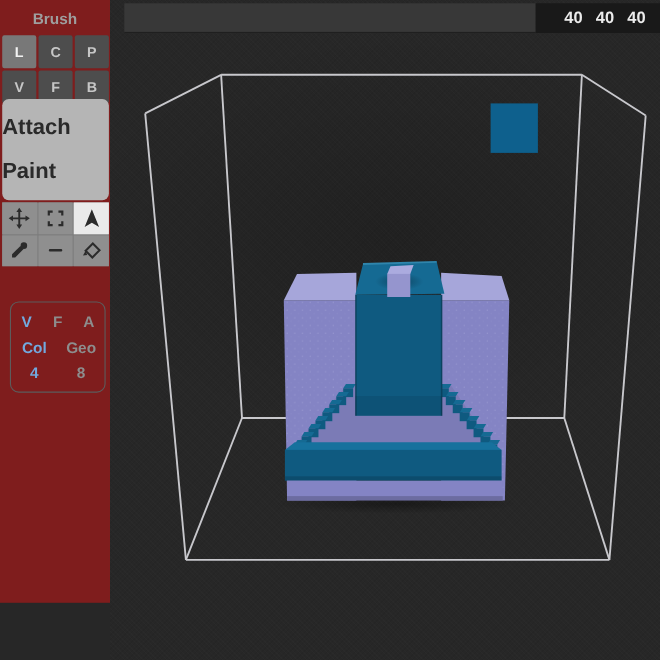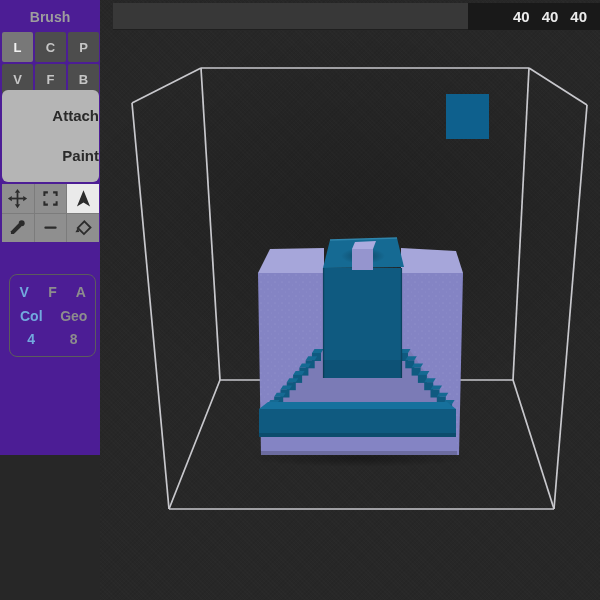--- a/index.html
+++ b/index.html
@@ -11,39 +11,39 @@
   .viewport-bg { position:absolute; left:100px; top:0; width:500px; height:600px;
     background:
       radial-gradient(ellipse 430px 270px at 260px 215px, rgba(0,0,0,0.16), transparent 70%),
       repeating-linear-gradient(45deg, rgba(255,255,255,0.013) 0 1px, transparent 1px 3px),
       repeating-linear-gradient(135deg, rgba(0,0,0,0.05) 0 1px, transparent 1px 3px),
       #272727; }
 
   
   .topbar { position:absolute; left:113px; top:3px; width:487px; height:27px; display:flex; }
   .topbar-tools { flex:1; background:#383838; border-bottom:1px solid #1f1f1f; }
-  .topbar-dims { width:132px; background:#191919; display:flex; align-items:center;
+  .topbar-dims { width:113px; background:#191919; display:flex; align-items:center;
     justify-content:flex-end; padding-right:13px; gap:12px; }
   .dim { color:#ECECEC; font-size:15px; font-weight:bold; }
 
   
-  .sidebar { position:absolute; left:0; top:0; width:100px; height:455px; background:#4c1d95; }
+  .sidebar { position:absolute; left:0; top:0; width:100px; height:548px; background:#7f1d1d; }
   .panel-title { position:absolute; left:0; width:100px; text-align:center;
     color:#9E9E9E; font-size:14px; font-weight:600; }
   .brush-title { top:9px; }
   .brush-grid { position:absolute; left:2px; top:32px; width:97px;
     display:grid; grid-template-columns:repeat(3,1fr); grid-auto-rows:30px; gap:2px; }
   .bbtn { background:#4D4D4D; color:#C6C6C6; font-size:13px; font-weight:600;
     display:flex; align-items:center; justify-content:center; border-radius:2px; cursor:pointer; }
   .bbtn.sel { background:#787878; color:#F2F2F2; }
 
   .modes-panel { position:absolute; left:2px; top:90px; width:97px; height:92px;
     background:#B5B5B5; border-radius:6px; display:flex; flex-direction:column;
     justify-content:space-evenly; }
-  .mode-item { text-align:right; color:#2A2A2A; font-size:15px; font-weight:600;
+  .mode-item { text-align:left; color:#2A2A2A; font-size:20px; font-weight:600;
     line-height:26px; cursor:pointer; }
 
   .tools-grid { position:absolute; left:2px; top:184px; width:97px; height:58px;
     display:grid; grid-template-columns:repeat(3,1fr); grid-template-rows:1fr 1fr; gap:1px;
     background:#7c7c7c; }
   .tool-cell { background:#8F8F8F; display:flex; align-items:center; justify-content:center;
     cursor:pointer; }
   .tool-cell.sel { background:#EAEAEA; }
   .tool-cell svg { width:21px; height:21px; }
 

